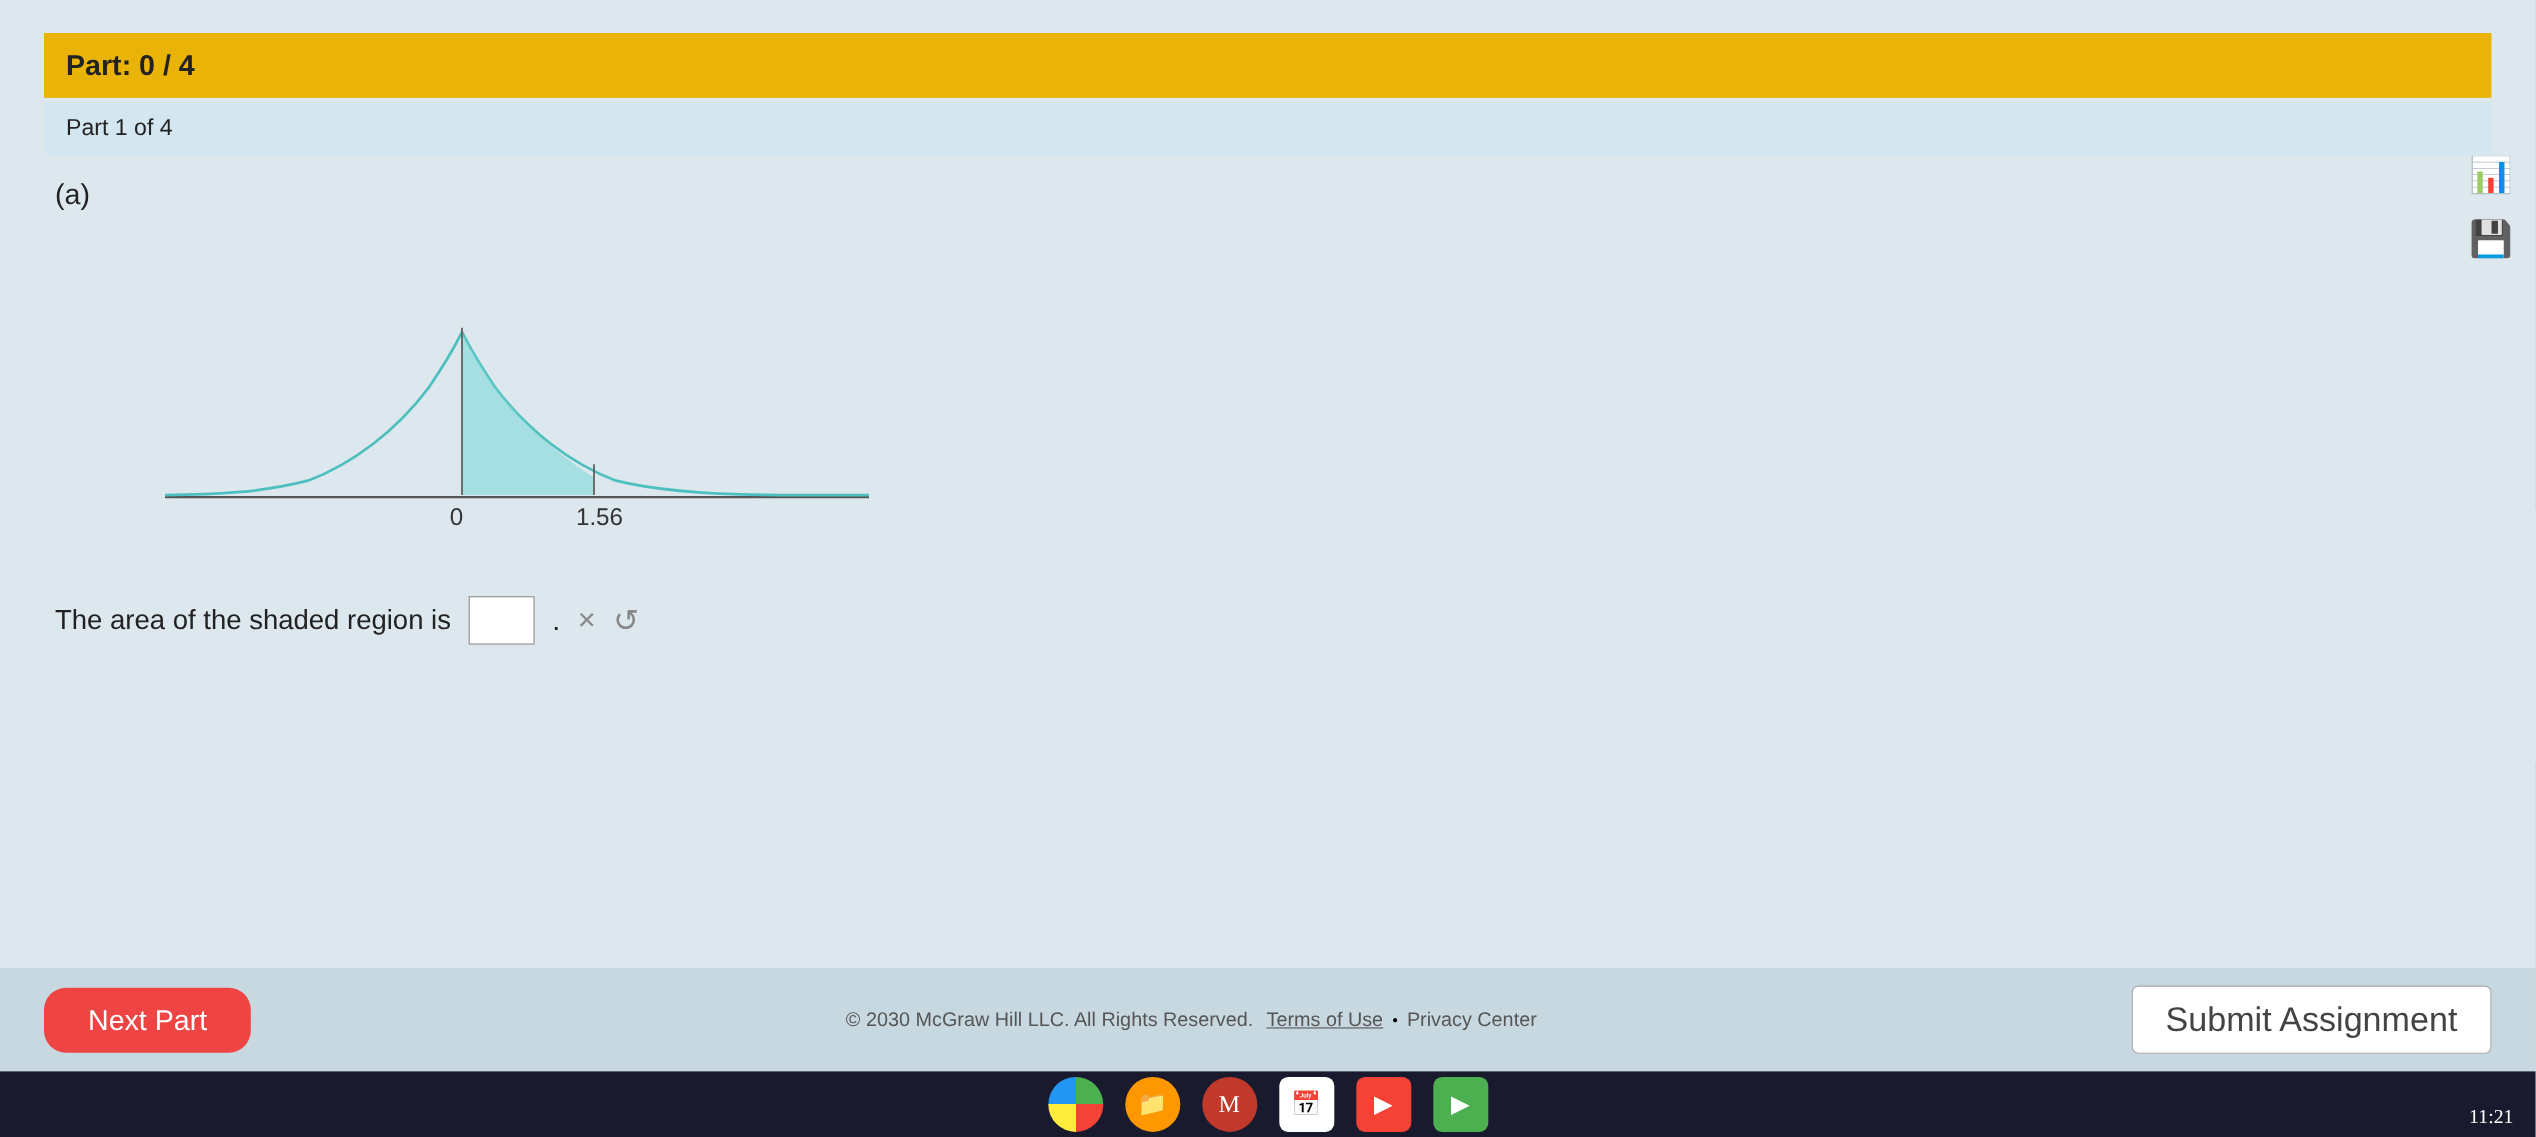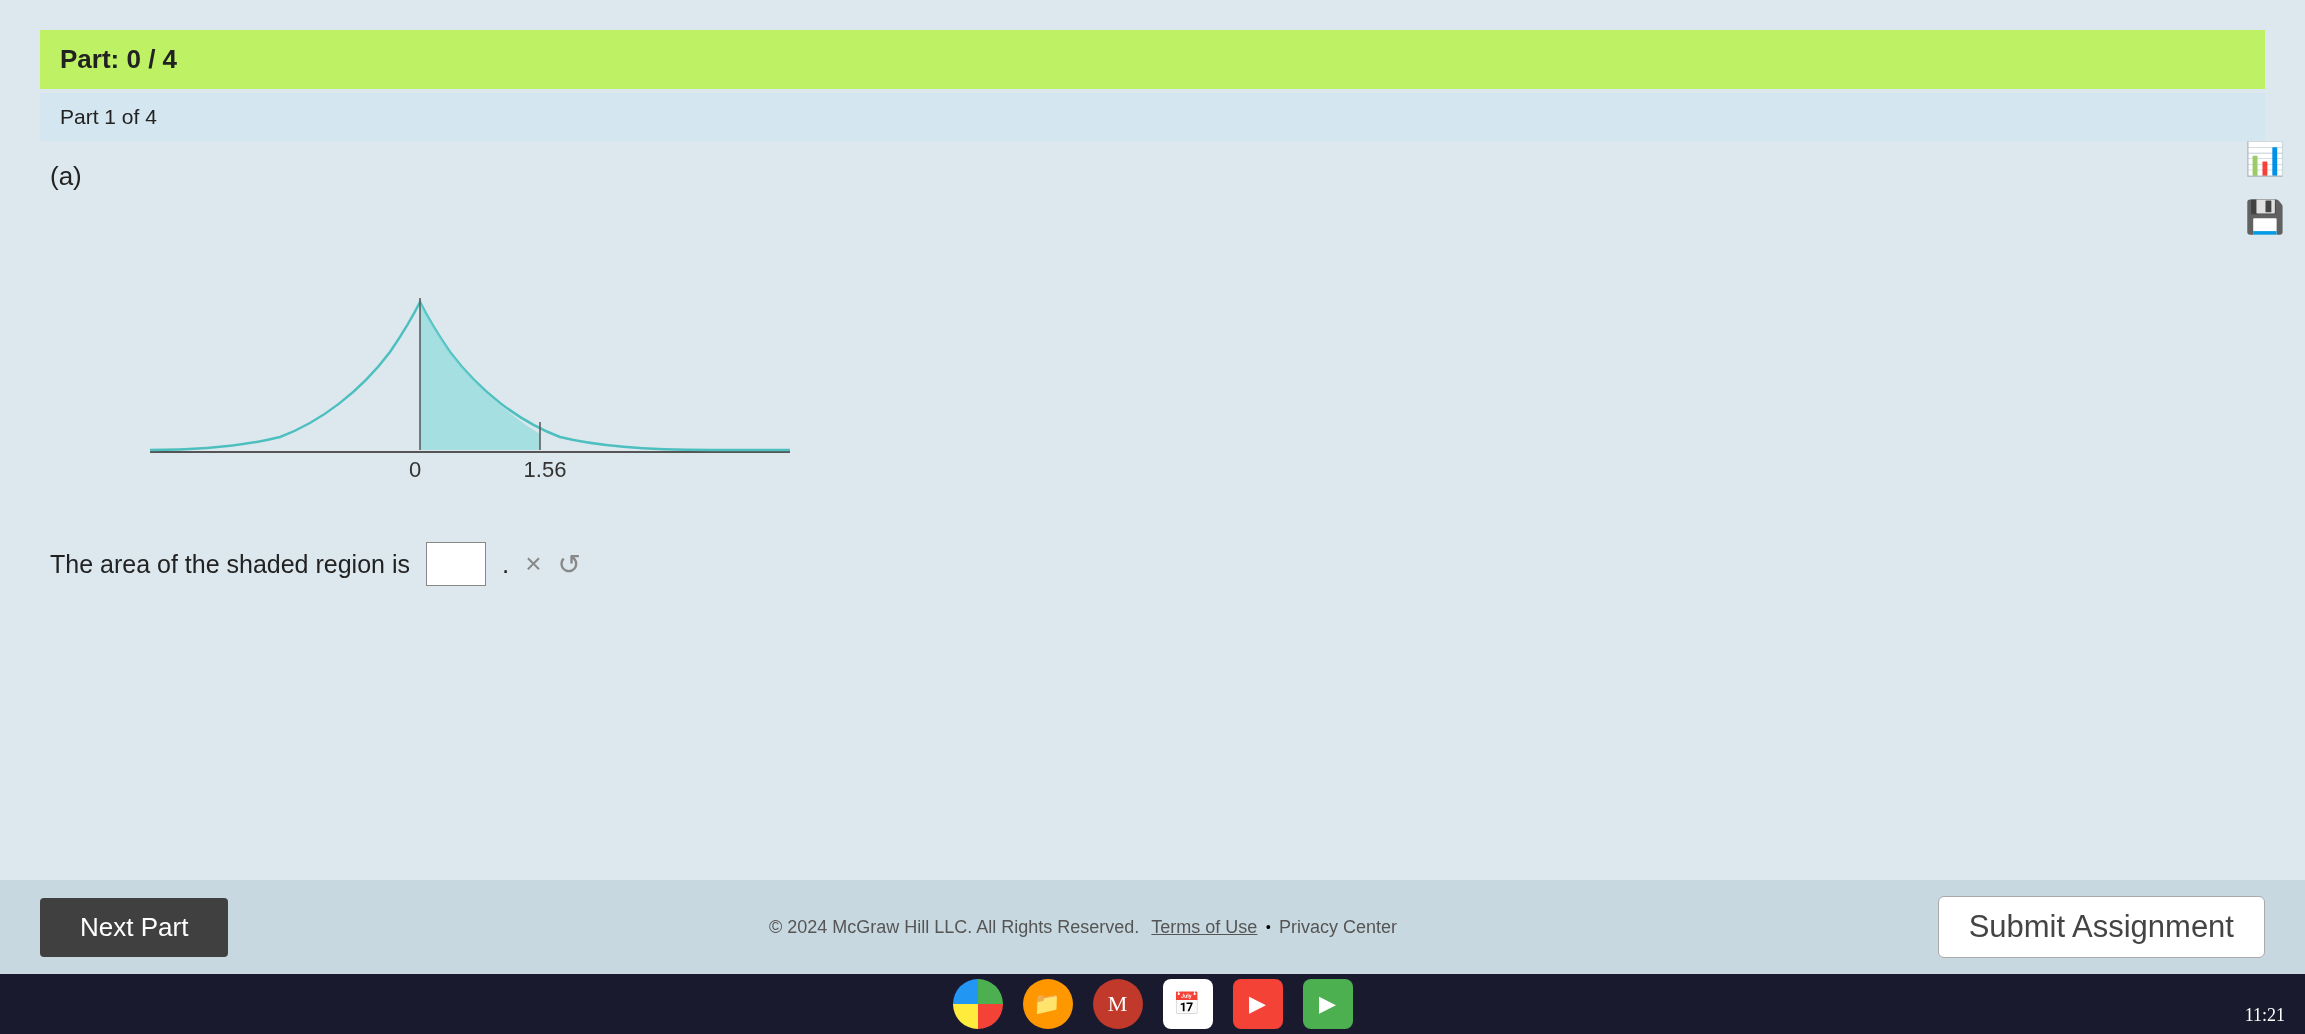--- a/index.html
+++ b/index.html
@@ -24,21 +24,21 @@
 
     .question-text {
       font-size: 28px;
       color: #222;
       margin-bottom: 24px;
       font-family: Arial, sans-serif;
       line-height: 1.4;
     }
 
     .part-header {
-      background: #bef264;
+      background: #eab308;
       padding: 14px 20px;
       font-size: 26px;
       font-family: Arial, sans-serif;
       color: #222;
       font-weight: bold;
       margin-bottom: 4px;
       display: flex;
       justify-content: space-between;
       align-items: flex-start;
     }
@@ -117,24 +117,24 @@
       left: 0;
       right: 0;
       background: #c8d8e0;
       padding: 16px 40px;
       display: flex;
       justify-content: space-between;
       align-items: center;
     }
 
     .next-part-btn {
-      background: #404040;
+      background: #ef4444;
       color: white;
       border: none;
-      border-radius: 4px;
+      border-radius: 20px;
       padding: 14px 40px;
       font-size: 26px;
       font-family: Arial, sans-serif;
       cursor: pointer;
     }
 
     .submit-btn {
       background: white;
       color: #444;
       border: 1px solid #aaa;
@@ -261,21 +261,21 @@
     <button class="x-btn">×</button>
     <button class="refresh-btn">↺</button>
   </div>
 
 </div>
 
 <div class="bottom-bar">
   <button class="next-part-btn">Next Part</button>
 
   <div>
-    <span class="copyright-text">© 2024 McGraw Hill LLC. All Rights Reserved.</span>
+    <span class="copyright-text">© 2030 McGraw Hill LLC. All Rights Reserved.</span>
     &nbsp;
     <span class="copyright-text" style="text-decoration:underline;cursor:pointer;text-align:right;">Terms of Use</span>
     &nbsp;•&nbsp;
     <span class="copyright-text" style="cursor:pointer;text-align:right;">Privacy Center</span>
   </div>
 
   <button class="submit-btn">Submit Assignment</button>
 </div>
 
 <div class="footer-bar">

